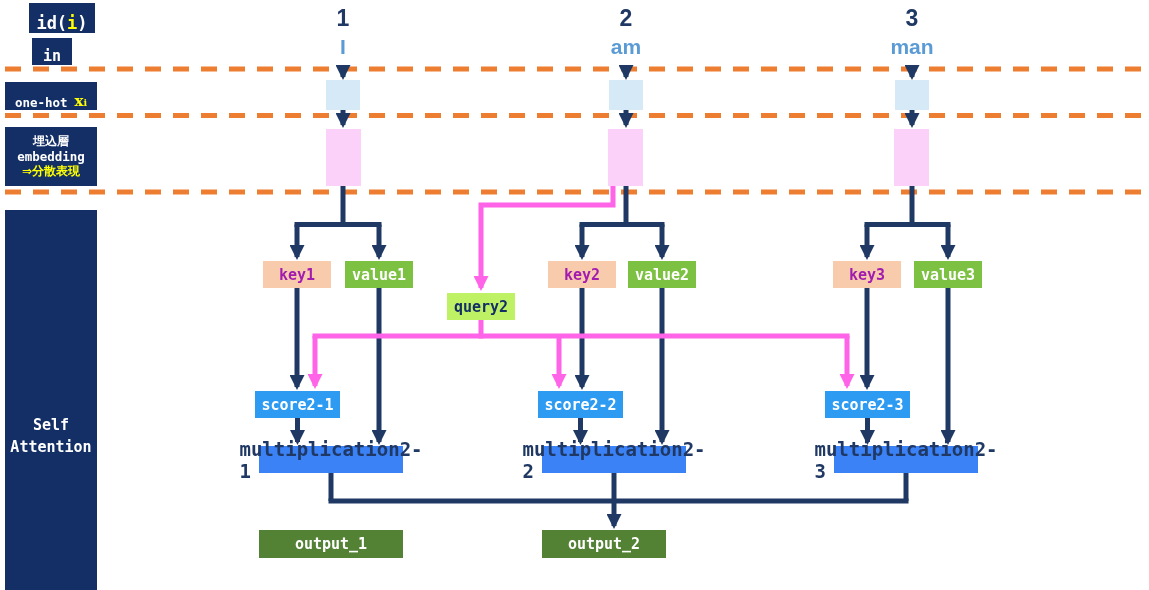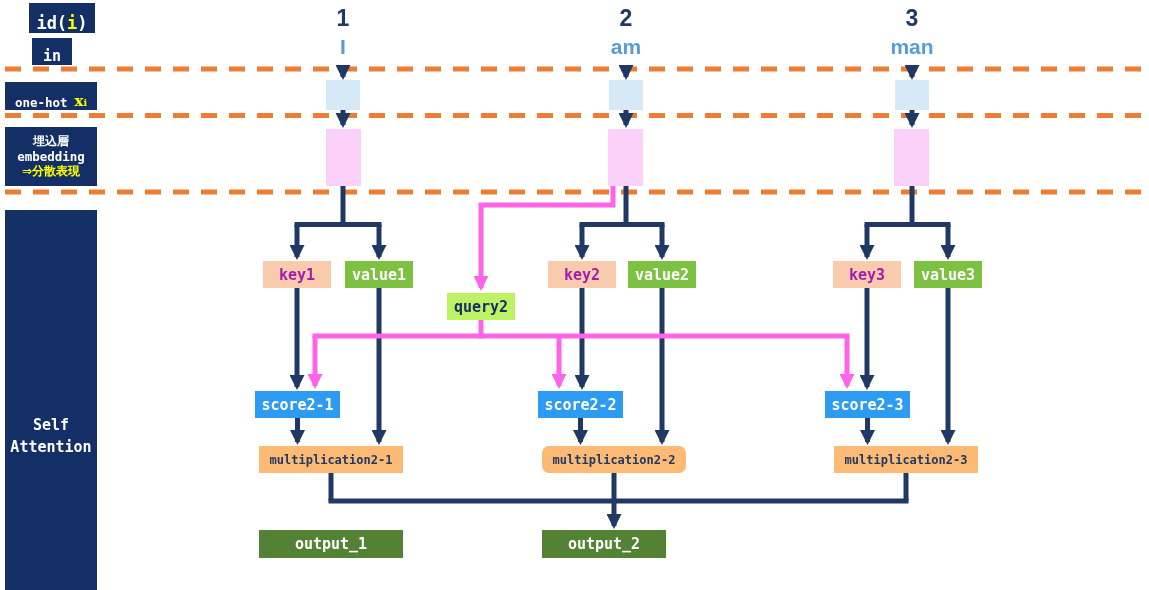--- a/index.html
+++ b/index.html
@@ -16,21 +16,21 @@
   .tok-num{color:#1F3864;font-weight:bold;font-size:23px;font-family:"Liberation Sans",sans-serif;text-align:center;}
   .tok-word{color:#5B9BD5;font-weight:bold;font-size:21px;font-family:"Liberation Sans",sans-serif;text-align:center;}
   
   .node{font-weight:bold;font-size:15px;display:flex;align-items:center;justify-content:center;}
   .onehot-sq{background:#D6E9F7;}
   .emb-rect{background:#FBD1FA;}
   .key-box{background:#F8CBAD;color:#a21caf;}
   .value-box{background:#7CC142;color:#ffffff;}
   .query-box{background:#bef264;color:#132F66;}
   .score-box{background:#2E9BF3;color:#ffffff;}
-  .mult-box{background:#fdba74;color:#1F3864;font-size:12px;}
+  .mult-box{background:#3b82f6;color:#1F3864;font-size:19px;}
   .output-box{background:#548235;color:#ffffff;}
   svg{position:absolute;left:0;top:0;}
   .jp{font-family:"DejaVu Sans","Liberation Sans",sans-serif;}
 </style>
 </head>
 <body>
 
 <div id="canvas">
 
   <svg width="1149" height="590" viewBox="0 0 1149 590">
@@ -146,19 +146,19 @@
   <div class="abs node key-box" style="left:833px;top:261px;width:68px;height:27px;">key3</div>
   <div class="abs node value-box" style="left:914px;top:261px;width:68px;height:27px;">value3</div>
 
   <div class="abs node query-box" style="left:447px;top:293px;width:68px;height:27px;">query2</div>
 
   <div class="abs node score-box" style="left:255px;top:391px;width:85px;height:27px;">score2-1</div>
   <div class="abs node score-box" style="left:538px;top:391px;width:85px;height:27px;">score2-2</div>
   <div class="abs node score-box" style="left:825px;top:391px;width:85px;height:27px;">score2-3</div>
 
   <div class="abs node mult-box" style="left:259px;top:446px;width:144px;height:27px;">multiplication2-1</div>
-  <div class="abs node mult-box" style="left:542px;top:446px;width:144px;height:27px;border-radius:7px;">multiplication2-2</div>
+  <div class="abs node mult-box" style="left:542px;top:446px;width:144px;height:27px;">multiplication2-2</div>
   <div class="abs node mult-box" style="left:834px;top:446px;width:144px;height:27px;">multiplication2-3</div>
 
   <div class="abs node output-box" style="left:259px;top:530px;width:144px;height:28px;">output_1</div>
   <div class="abs node output-box" style="left:542px;top:530px;width:124px;height:28px;">output_2</div>
 
 </div>
 
 </body></html>

